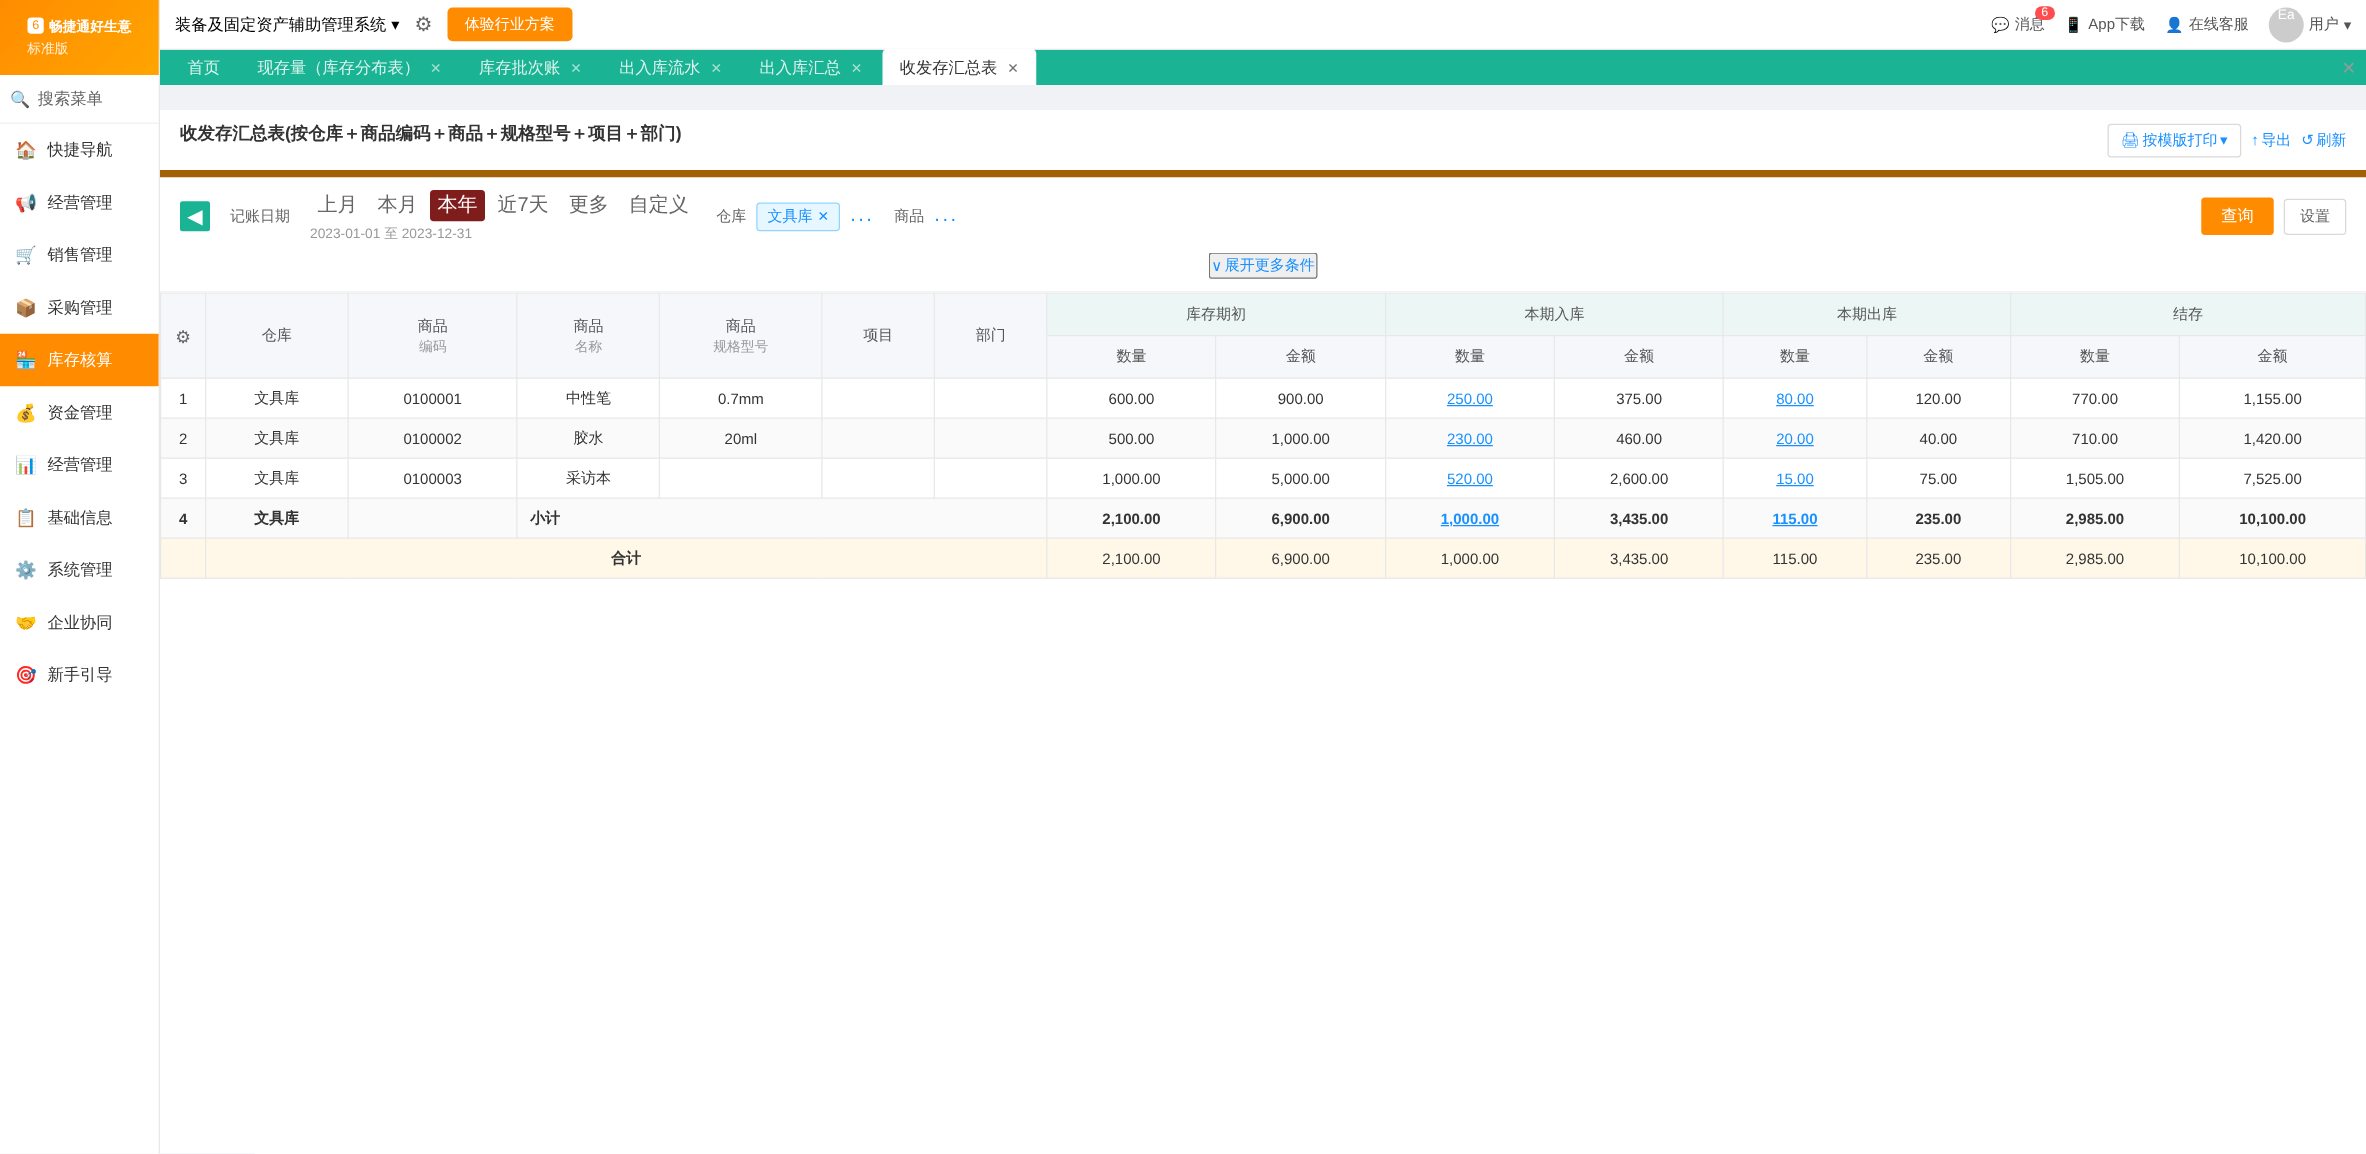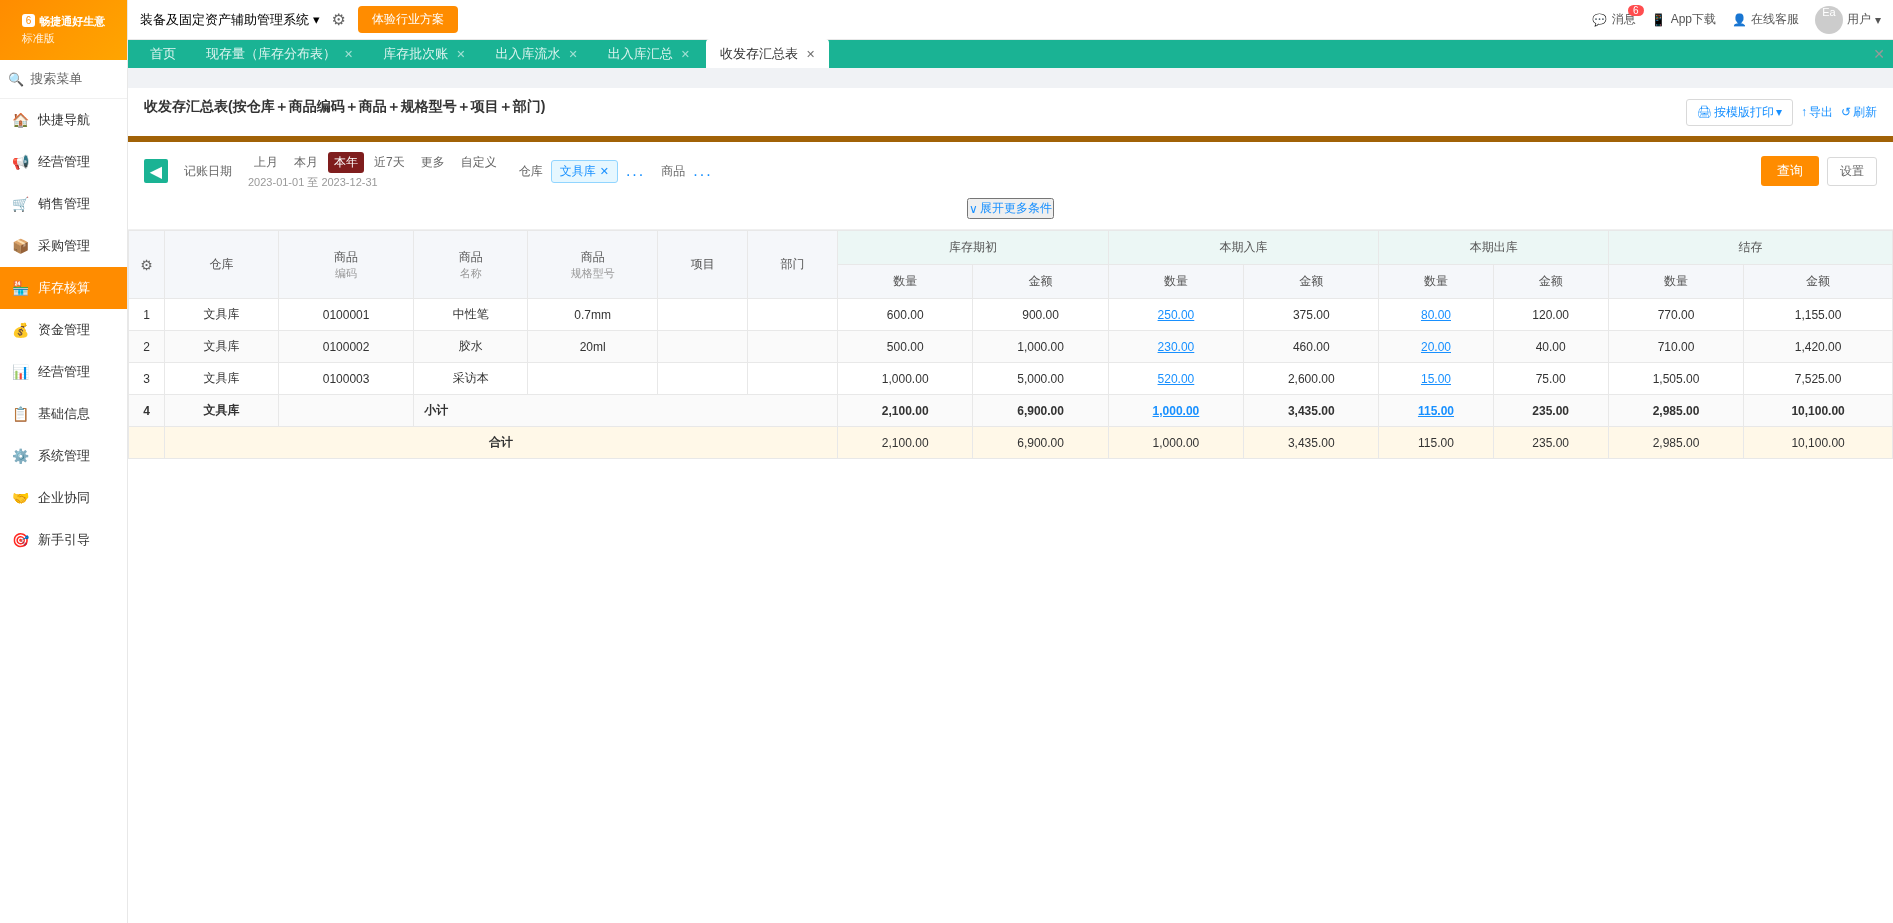--- a/index.html
+++ b/index.html
@@ -39,21 +39,21 @@
     
     .content { flex: 1; background: #f0f2f5; overflow: auto; display: flex; flex-direction: column; }
     .page-title { font-size: 14px; color: #333; font-weight: 600; margin-bottom: 10px; }
 
     
     .filter-area { background: #fff; padding: 10px 16px; border-bottom: 1px solid #f0f0f0; }
     .filter-row { display: flex; align-items: center; gap: 16px; flex-wrap: wrap; }
     .filter-toggle { width: 24px; height: 24px; background: #1ab394; color: #fff; border: none; cursor: pointer; border-radius: 2px; font-size: 16px; display: flex; align-items: center; justify-content: center; flex-shrink: 0; }
     .filter-label { color: #666; font-size: 12px; white-space: nowrap; }
     .date-buttons { display: flex; gap: 4px; align-items: center; }
-    .date-btn { border: none; background: none; cursor: pointer; color: #666; font-size: 12px; padding: 2px 6px; border-radius: 3px; }
+    .date-btn { border: none; background: none; cursor: pointer; color: #666; font-size: 16px; padding: 2px 6px; border-radius: 3px; }
     .date-btn.active { background: #7f1d1d; color: #fff; }
     .date-range { font-size: 11px; color: #999; margin-top: 2px; }
     .filter-field { display: flex; align-items: center; gap: 8px; }
     .filter-field-label { color: #666; font-size: 12px; white-space: nowrap; }
     .filter-tag { background: #e6f7ff; border: 1px solid #91d5ff; color: #1890ff; border-radius: 3px; padding: 2px 8px; font-size: 12px; display: flex; align-items: center; gap: 4px; }
     .filter-tag-close { cursor: pointer; font-size: 11px; }
     .filter-dots { color: #1890ff; cursor: pointer; font-size: 16px; letter-spacing: 2px; }
     .expand-btn { color: #1890ff; cursor: pointer; font-size: 12px; display: flex; align-items: center; gap: 2px; }
     .btn-primary { background: #ff8c00; color: #fff; border: none; border-radius: 3px; padding: 6px 16px; font-size: 13px; cursor: pointer; }
     .btn-default { background: #fff; color: #666; border: 1px solid #d9d9d9; border-radius: 3px; padding: 5px 12px; font-size: 12px; cursor: pointer; }

